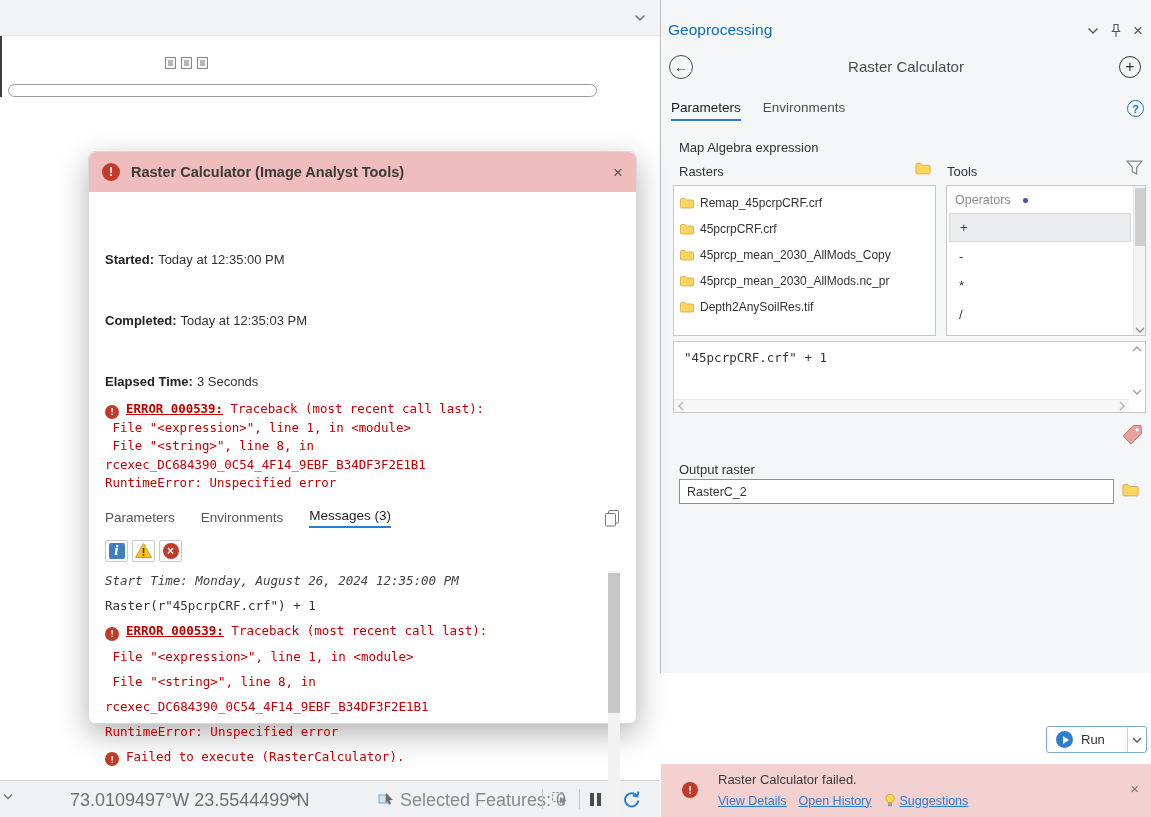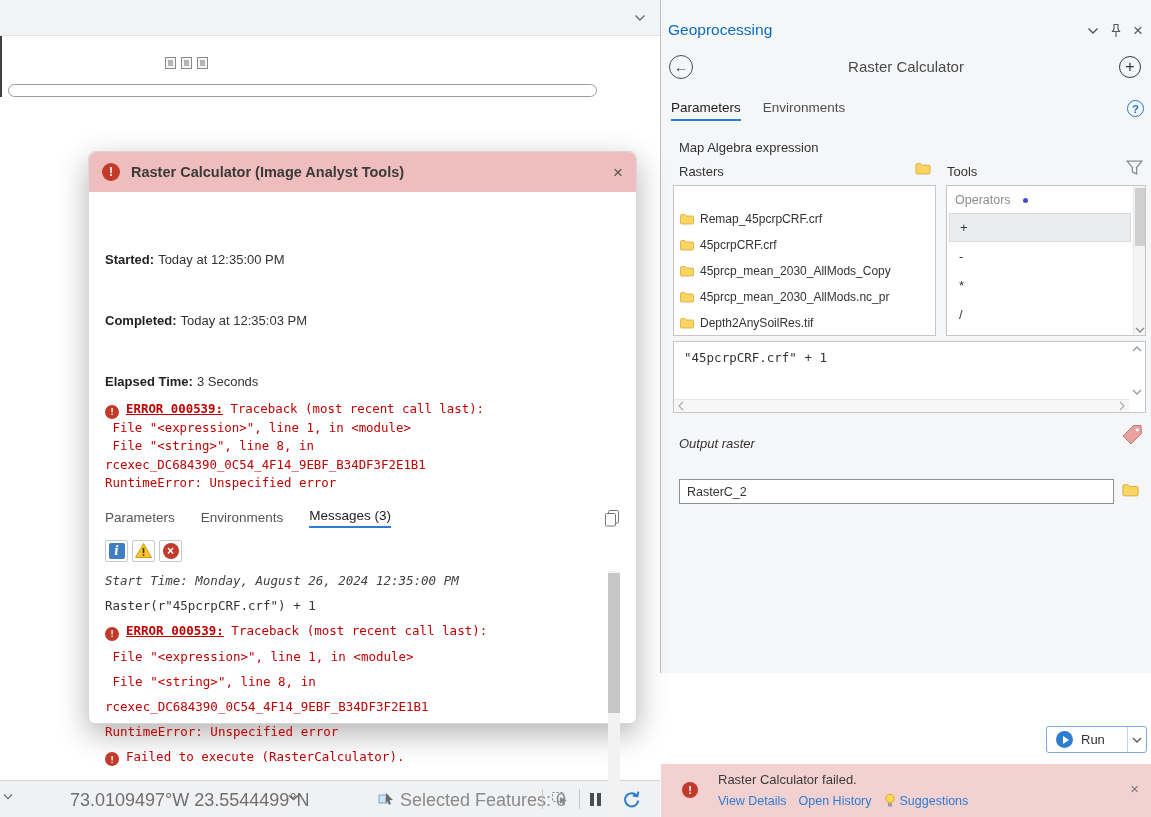--- a/index.html
+++ b/index.html
@@ -31,21 +31,21 @@
   .close-x { font-size:17px; color:#555; line-height:1; cursor:pointer; }
   #gp-back { position:absolute; left:8px; top:55px; width:24px; height:24px; border:1.3px solid #4a4a4a; border-radius:50%; display:flex; align-items:center; justify-content:center; font-size:14px; color:#333; cursor:pointer; }
   #gp-tool-title { position:absolute; left:0; right:0; top:58px; text-align:center; font-size:15px; color:#4a4a4a; }
   #gp-plus { position:absolute; right:10px; top:56px; width:22px; height:22px; border:1.3px solid #3a3a3a; border-radius:50%; display:flex; align-items:center; justify-content:center; font-size:16px; color:#333; cursor:pointer; }
   #gp-tabs { position:absolute; left:10px; top:100px; display:flex; gap:22px; font-size:13.5px; }
   .gp-tab { color:#4f4f4f; padding-bottom:4px; cursor:pointer; }
   .gp-tab.active { color:#1b1b1b; border-bottom:2px solid #2b7cd3; }
   #gp-help { position:absolute; right:7px; top:100px; width:17px; height:17px; border:1.6px solid #2079c7; border-radius:50%; color:#2079c7; font-weight:bold; font-size:11.5px; display:flex; align-items:center; justify-content:center; cursor:pointer; }
   .gp-label { position:absolute; left:18px; font-size:13px; color:#333; white-space:nowrap; }
 
-  #rasters-box { position:absolute; left:12px; top:185px; width:263px; height:151px; background:#fff; border:1px solid #c6c6c6; padding:20px 0; overflow:hidden; }
+  #rasters-box { position:absolute; left:12px; top:185px; width:263px; height:151px; background:#fff; border:1px solid #c6c6c6; padding:4px 0; overflow:hidden; }
   .raster-item { display:flex; align-items:center; gap:6px; height:26px; padding:0 6px; font-size:12px; color:#333; white-space:nowrap; overflow:hidden; cursor:pointer; }
 
   #tools-box { position:absolute; left:285px; top:185px; width:200px; height:151px; background:#fff; border:1px solid #c6c6c6; overflow:hidden; }
   #operators-header { padding:7px 8px 6px; font-size:12.5px; color:#8c8c8c; }
   .op-dot { display:inline-block; width:5px; height:5px; border-radius:50%; background:#4949c8; margin-left:12px; vertical-align:middle; }
   .op-item { height:29px; line-height:29px; padding:0 10px; margin:0 14px 0 2px; font-size:13px; color:#333; cursor:pointer; }
   .op-item.selected { background:#ebecee; border:1px solid #d7d9dc; line-height:27px; }
   #tools-scrollbar { position:absolute; right:0; top:0; bottom:0; width:12px; background:#f4f4f4; border-left:1px solid #e6e6e6; }
   #tools-scrollbar .thumb { position:absolute; left:1px; top:2px; width:10px; height:58px; background:#cfcfcf; }
   #tools-scrollbar .arrow { position:absolute; left:1px; bottom:2px; }
@@ -58,21 +58,21 @@
   #output-field { position:absolute; left:18px; top:479px; width:435px; height:25px; border:1px solid #919191; background:#fff; font-size:12.5px; color:#333; padding:0 7px; outline:none; font-family:"Liberation Sans","DejaVu Sans",sans-serif; }
 
   #run-btn { position:absolute; left:385px; top:726px; width:101px; height:27px; background:#fff; border:1px solid #7aabdd; border-radius:3px; display:flex; align-items:stretch; cursor:pointer; }
   #run-main { flex:1; display:flex; align-items:center; gap:8px; padding-left:9px; font-size:13px; color:#333; }
   .play-badge { width:17px; height:17px; border-radius:50%; background:#2e7ecf; position:relative; }
   .play-tri { position:absolute; left:6.5px; top:4.5px; width:0; height:0; border-left:6px solid #fff; border-top:4px solid transparent; border-bottom:4px solid transparent; }
   #run-chev { width:19px; border-left:1px solid #bcd4ee; display:flex; align-items:center; justify-content:center; }
 
   #gp-notif { position:absolute; left:0; top:764px; width:491px; height:53px; background:#f4d1d1; }
   #notif-msg { position:absolute; left:57px; top:8px; font-size:13px; color:#3a3a3a; }
-  #notif-links { position:absolute; left:57px; top:29px; display:flex; align-items:center; gap:12px; font-size:12.5px; color:#2b7cd3; }
+  #notif-links { position:absolute; left:57px; top:29px; display:flex; align-items:center; gap:12px; font-size:12.5px; color:#2b7cd3;text-decoration:underline; }
   .notif-link { cursor:pointer; color:#2b7cd3; }
   .notif-sugg { display:flex; align-items:center; gap:4px; }
   #notif-close { position:absolute; right:13px; top:16px; font-size:15px; color:#777; cursor:pointer; }
 
   .err-badge { display:inline-flex; align-items:center; justify-content:center; width:16px; height:16px; border-radius:50%; background:#c13a2a; color:#fff; font-weight:bold; font-size:11px; line-height:1; flex:none; }
   .err-badge.small { width:14px; height:14px; font-size:9.5px; margin-right:7px; vertical-align:-2px; }
 
   
   #dialog { position:absolute; left:88px; top:151px; width:549px; height:573px; background:#fff; border:1px solid #d8d8d8; border-radius:7px; box-shadow:0 10px 30px rgba(0,0,0,.30); z-index:20; }
   #dlg-titlebar { height:40px; background:#efbdbd; border-radius:7px 7px 0 0; display:flex; align-items:center; padding:0 13px; }
@@ -289,21 +289,21 @@
       </div>
     </div>
 
     <span class="abs" style="left:460px; top:424px; cursor:pointer;">
       <svg width="22" height="21" viewBox="0 0 22 21">
           <path d="M20 1.5 H12.5 L2 12 L10 20 L20.5 9.5 Z" fill="#e7a19e" stroke="#c27b77" stroke-width="1"></path>
           <circle cx="16.2" cy="5.8" r="1.6" fill="#fff"></circle>
         </svg>
     </span>
 
-    <div class="gp-label" style="top:436px;font-style:italic;">Output raster</div>
+    <div class="gp-label" style="top:462px;">Output raster</div>
     <input id="output-field" value="RasterC_2" style="">
     <span class="abs" style="left:461px; top:483px; cursor:pointer;">
       <svg width="17" height="14" viewBox="0 0 14 12">
           <path d="M0.5 2.5 C0.5 1.9 1 1.5 1.5 1.5 H5 L6.5 3 H12.5 C13.1 3 13.5 3.4 13.5 4 V10 C13.5 10.6 13.1 11 12.5 11 H1.5 C1 11 0.5 10.6 0.5 10 Z" fill="#fcd462" stroke="#d7a93c" stroke-width="0.8"></path>
         </svg>
     </span>
 
     <div id="run-btn">
       <div id="run-main">
         <span class="play-badge">

